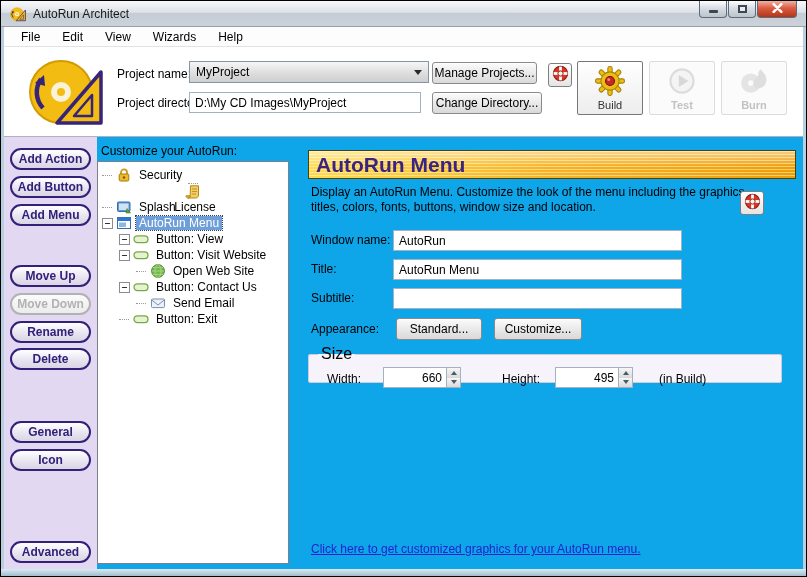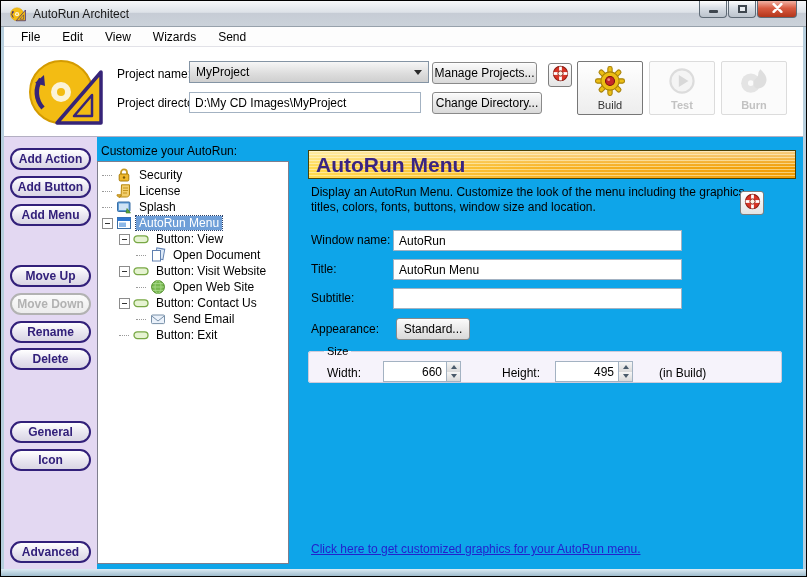--- a/index.html
+++ b/index.html
@@ -83,25 +83,25 @@
     background:
       linear-gradient(180deg,rgba(255,255,255,.5) 0,rgba(255,255,255,0) 60%),
       repeating-linear-gradient(180deg,rgba(255,246,205,.55) 0 1px,rgba(0,0,0,0) 1px 3px),
       linear-gradient(90deg,#FFDA50 0%,#F8B224 50%,#F09D05 100%);
     display:flex;align-items:center;}
   #main-header span{font-size:21px;font-weight:bold;color:#3A2483;padding-left:7px;}
   #main-desc{position:absolute;left:310px;top:184px;width:438px;line-height:15px;}
   #help-btn-2{position:absolute;left:739px;top:190px;}
   .form-label{position:absolute;left:310px;}
   .form-field{position:absolute;left:392px;width:289px;height:21px;}
-  #std-btn{position:absolute;left:395px;top:317px;width:74px;height:22px;}
+  #std-btn{position:absolute;left:395px;top:317px;width:86px;height:22px;}
   #cust-btn{position:absolute;left:493px;top:317px;width:88px;height:22px;}
   #size-box{position:absolute;left:307px;top:344px;width:474px;height:38px;margin:0;
     border:1px solid #CFCBDA;border-radius:3px;background:#F6F3FB;}
-  #size-box legend{font-size:11px;padding:0 3px;margin-left:6px;}
+  #size-box legend{font-size:16px;padding:0 3px;margin-left:0;}
   #size-box .inner-label{position:absolute;top:9px;}
   .spin-group{position:absolute;top:4px;display:flex;height:21px;}
   .spin-group input{width:64px;height:21px;text-align:right;border:1px solid #A3B2C2;
     font:12px "Liberation Sans",sans-serif;padding-right:4px;}
   .spin{width:14px;display:flex;flex-direction:column;border:1px solid #A3B2C2;border-left:none;}
   .spin div{flex:1;display:flex;align-items:center;justify-content:center;
     background:linear-gradient(#F6F6F6,#DADADA);}
   .spin .up::after{content:"";border-left:3px solid transparent;border-right:3px solid transparent;border-bottom:4px solid #4A5A6A;}
   .spin .down::after{content:"";border-left:3px solid transparent;border-right:3px solid transparent;border-top:4px solid #4A5A6A;}
   #bottom-link{position:absolute;left:310px;top:541px;color:#2222CC;text-decoration:underline;cursor:pointer;}
@@ -137,21 +137,21 @@
             </svg></span>
         </div>
     </div>
   </div>
 
   <div id="menubar">
       <div class="menu-item">File</div>
       <div class="menu-item">Edit</div>
       <div class="menu-item">View</div>
       <div class="menu-item">Wizards</div>
-      <div class="menu-item">Send</div>
+      <div class="menu-item">Help</div>
     </div>
 
   <div id="toppanel">
     <span id="logo"><svg viewBox="0 0 80 76" width="100%" height="100%">
           <circle cx="33" cy="39" r="31" fill="#F3BC13" stroke="#D49B00" stroke-width="2"></circle>
           <circle cx="33" cy="39" r="10" fill="#FBF3D8"></circle>
           <circle cx="33" cy="39" r="4" fill="#F3BC13"></circle>
           <path d="M29 70 L73 70 L73 19 Z" fill="#F3BC13" stroke="#362478" stroke-width="3.5" stroke-linejoin="round"></path>
           <path d="M46 63 L64 63 L64 42 Z" fill="none" stroke="#362478" stroke-width="2.5" stroke-linejoin="round"></path>
           <path d="M15 55 A 23 23 0 0 1 13 26" fill="none" stroke="#362478" stroke-width="4.5"></path>
@@ -226,21 +226,21 @@
   <div id="treebox">
       <div class="tree-row" style="padding-left: 4px;">
         <span class="dots"></span>
         <span class="tree-icon"><svg viewBox="0 0 16 16">
             <path d="M5 7.5 V5.4 a3 3 0 0 1 6 0 V7.5" fill="none" stroke="#C79A20" stroke-width="1.8"></path>
             <rect x="3.2" y="7" width="9.6" height="7" rx="1.2" fill="#F0B82C" stroke="#A87C08"></rect>
             <circle cx="8" cy="10.5" r="1.2" fill="#7A5A06"></circle>
           </svg></span>
         <span class="tree-label">Security</span>
       </div>
-      <div class="tree-row" style="padding-left: 4px;">
+      <div class="tree-row" style="padding-left: 4px; flex-direction: column;">
         <span class="dots"></span>
         <span class="tree-icon"><svg viewBox="0 0 16 16">
             <path d="M5.5 1.8 h8 v9.2 c0 2 -1.4 3 -3 3 h-7.5 c1.4 0 2.2 -1 2.2 -2.6 z" fill="#F2CE6B" stroke="#B8860B"></path>
             <path d="M3.2 14 c-1.4 0 -2.2 -1 -2.2 -2.2 h4.2 c0 1.2 -.6 2.2 -2 2.2 z" fill="#E0B040" stroke="#B8860B"></path>
             <path d="M7 5 h5 M7 7.5 h5 M7 10 h4" stroke="#B8860B" stroke-width=".8"></path>
           </svg></span>
         <span class="tree-label">License</span>
       </div>
       <div class="tree-row" style="padding-left: 4px;">
         <span class="dots"></span>
@@ -259,28 +259,20 @@
             <rect x="3" y="7.5" width="7" height="4.5" fill="#8CB8E8"></rect>
           </svg></span>
         <span class="tree-label selected">AutoRun Menu</span>
       </div>
       <div class="tree-row" style="padding-left: 21px;">
         <span class="expander"></span>
         <span class="tree-icon"><svg viewBox="0 0 16 16">
             <rect x="1" y="4.8" width="14" height="6.8" rx="3.4" fill="#E6F3D2" stroke="#78A845" stroke-width="1.3"></rect>
           </svg></span>
         <span class="tree-label">Button: View</span>
-      </div>
-      <div class="tree-row" style="padding-left: 38px;">
-        <span class="dots"></span>
-        <span class="tree-icon"><svg viewBox="0 0 16 16">
-            <rect x="6" y="1.5" width="8" height="10.5" fill="#DCE9F8" stroke="#6080B0" transform="rotate(10 10 6)"></rect>
-            <rect x="2.5" y="3.5" width="8" height="10.5" fill="#FFFFFF" stroke="#6080B0"></rect>
-          </svg></span>
-        <span class="tree-label">Open Document</span>
       </div>
       <div class="tree-row" style="padding-left: 21px;">
         <span class="expander"></span>
         <span class="tree-icon"><svg viewBox="0 0 16 16">
             <rect x="1" y="4.8" width="14" height="6.8" rx="3.4" fill="#E6F3D2" stroke="#78A845" stroke-width="1.3"></rect>
           </svg></span>
         <span class="tree-label">Button: Visit Website</span>
       </div>
       <div class="tree-row" style="padding-left: 38px;">
         <span class="dots"></span>
@@ -336,20 +328,21 @@
   <input class="form-field text-field" style="top: 229px;" value="AutoRun">
 
   <span class="form-label" style="top:261px;">Title:</span>
   <input class="form-field text-field" style="top: 258px;" value="AutoRun Menu">
 
   <span class="form-label" style="top:290px;">Subtitle:</span>
   <input class="form-field text-field" style="top: 287px;" value="">
 
   <span class="form-label" style="top:321px;">Appearance:</span>
   <div id="std-btn" class="push-btn">Standard...</div>
+  <div id="cust-btn" class="push-btn">Customize...</div>
 
   <fieldset id="size-box">
     <legend>Size</legend>
     <span class="inner-label" style="left:18px;">Width:</span>
     <div class="spin-group" style="left:74px;">
       <input value="660" style="">
       <div class="spin">
           <div class="up"></div>
           <div class="down"></div>
         </div>

